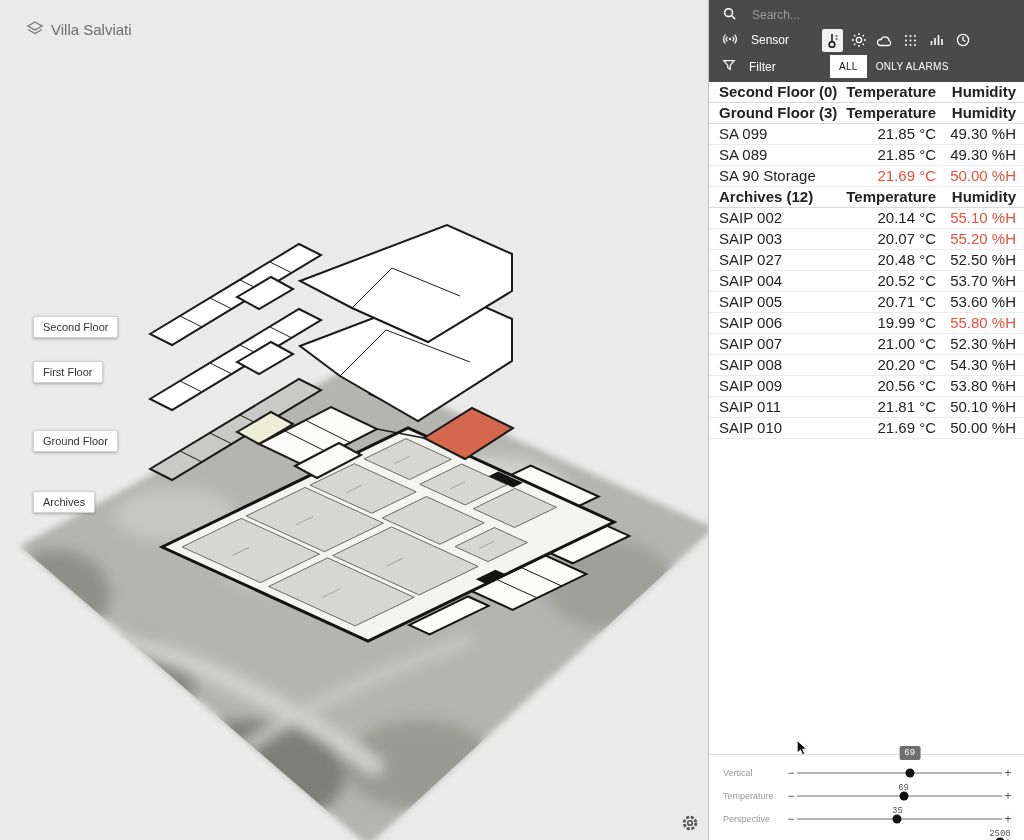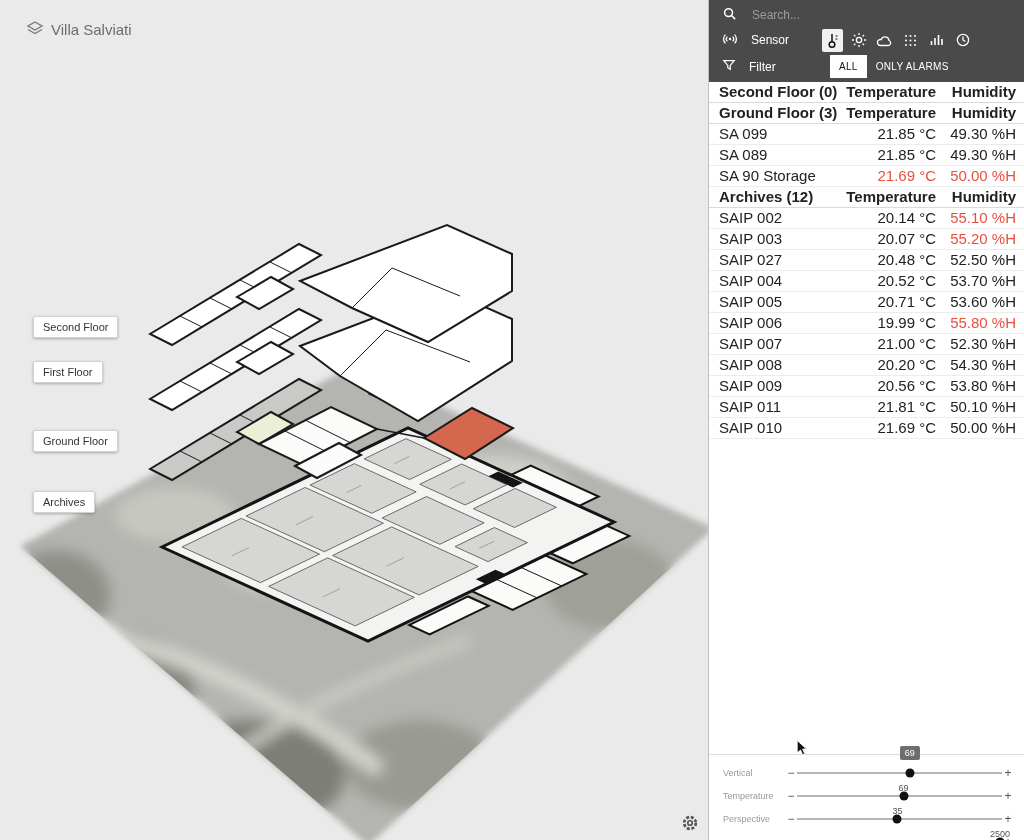--- a/index.html
+++ b/index.html
@@ -48,21 +48,21 @@
   .sensor-table td.hum{width:80px;padding-right:8px;}
   .sensor-table tr.sec td{font-weight:bold;border-bottom:1px solid #dadada;}
   .sensor-table td.alarm{color:var(--alarm-text,#e8503e);}
   
   .slider-panel{position:absolute;left:0;right:0;bottom:0;height:86px;border-top:1px solid #ddd;
                 padding-top:6px;box-sizing:border-box;background:#fff;}
   .slider-row{position:relative;height:23px;display:flex;align-items:center;
               padding:0 10px 0 14px;font-size:9px;color:#999;}
   .slider-row .lbl{width:62px;}
   .sbtn{color:#555;font-size:12px;width:12px;text-align:center;cursor:pointer;line-height:12px;}
-  .track-wrap{flex:1;position:relative;height:100%;}
+  .track-wrap{flex:1;position:relative;height:100%;font-family:Liberation Mono, monospace;}
   .track{position:absolute;left:0;right:0;top:50%;height:2px;background:#b5b5b5;margin-top:-1px;cursor:pointer;}
   .thumb{position:absolute;top:50%;width:9px;height:9px;background:#111;border-radius:50%;
          transform:translate(-50%,-50%);cursor:pointer;}
   .slider-val{position:absolute;top:-1px;transform:translateX(-50%);font-size:9px;color:#555;white-space:nowrap;}
   .slider-val.badge{top:-15px;background:#6e6e6e;color:#fff;padding:2px 5px;border-radius:2px;}
   .cursor{position:absolute;left:796px;top:740px;pointer-events:none;z-index:50;}
 </style>
 </head>
 <body>
 

